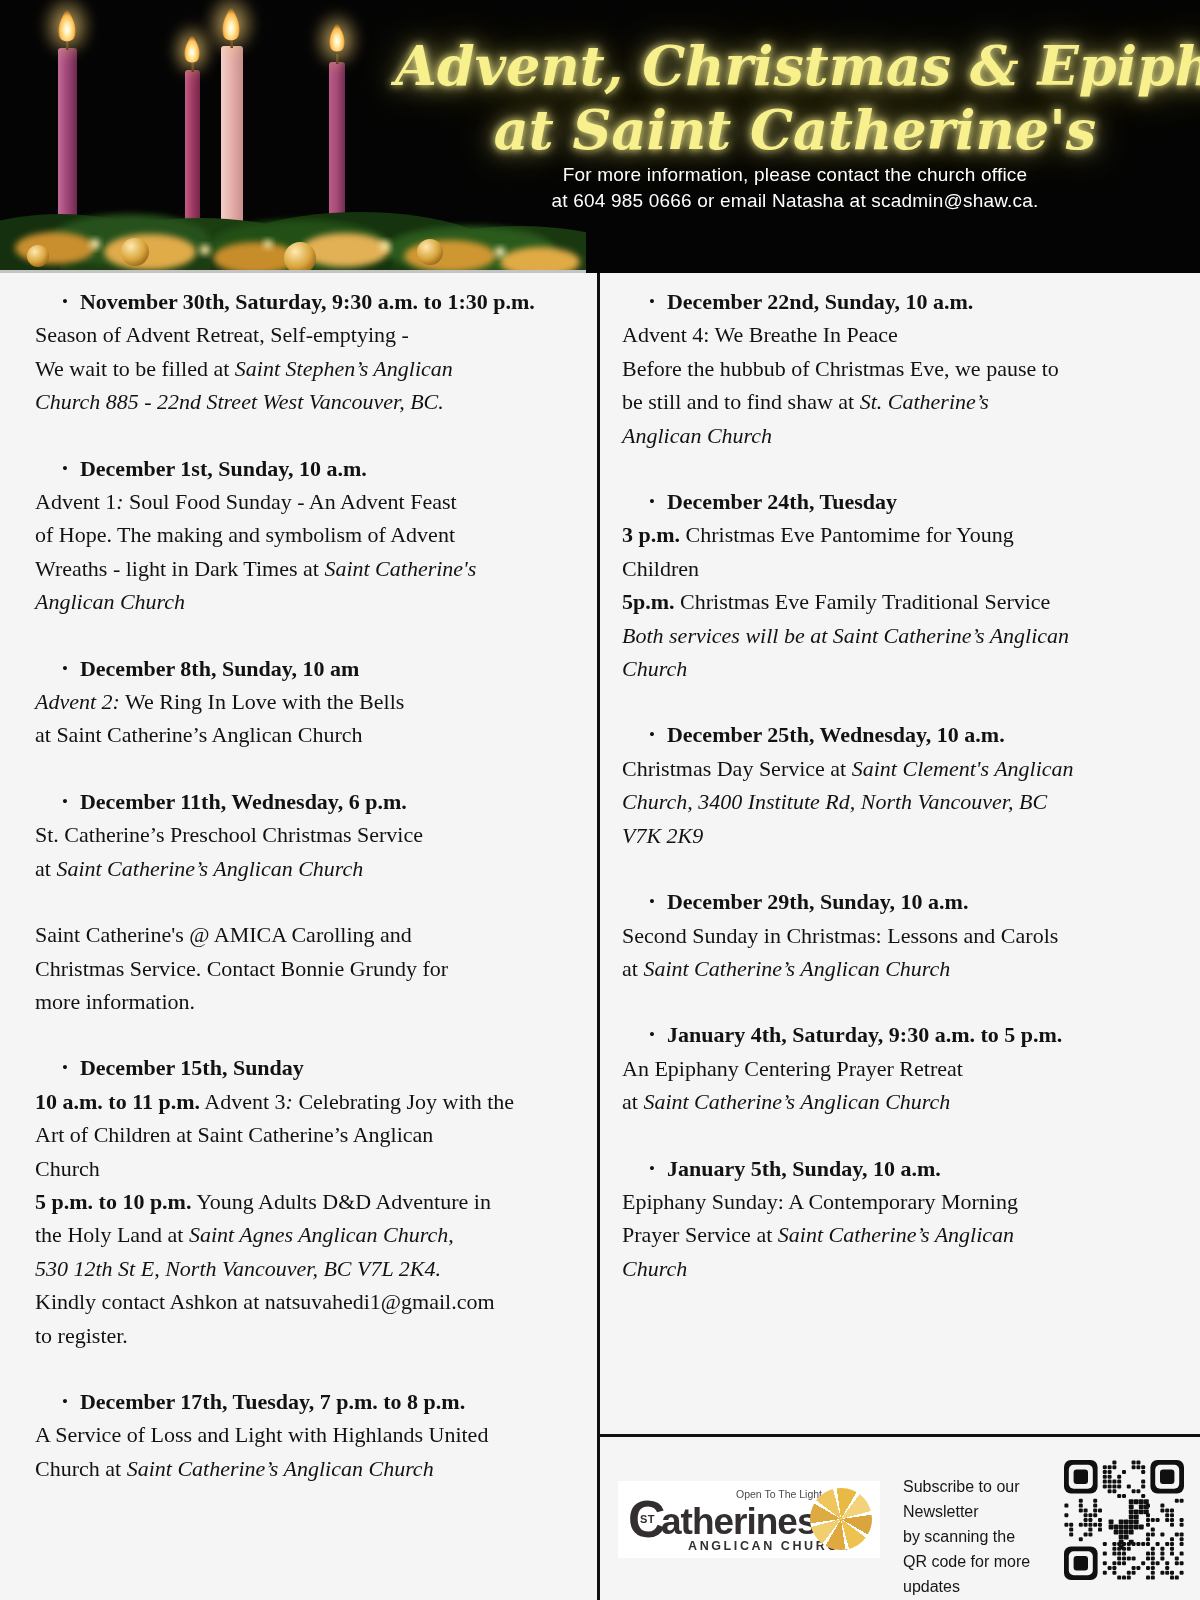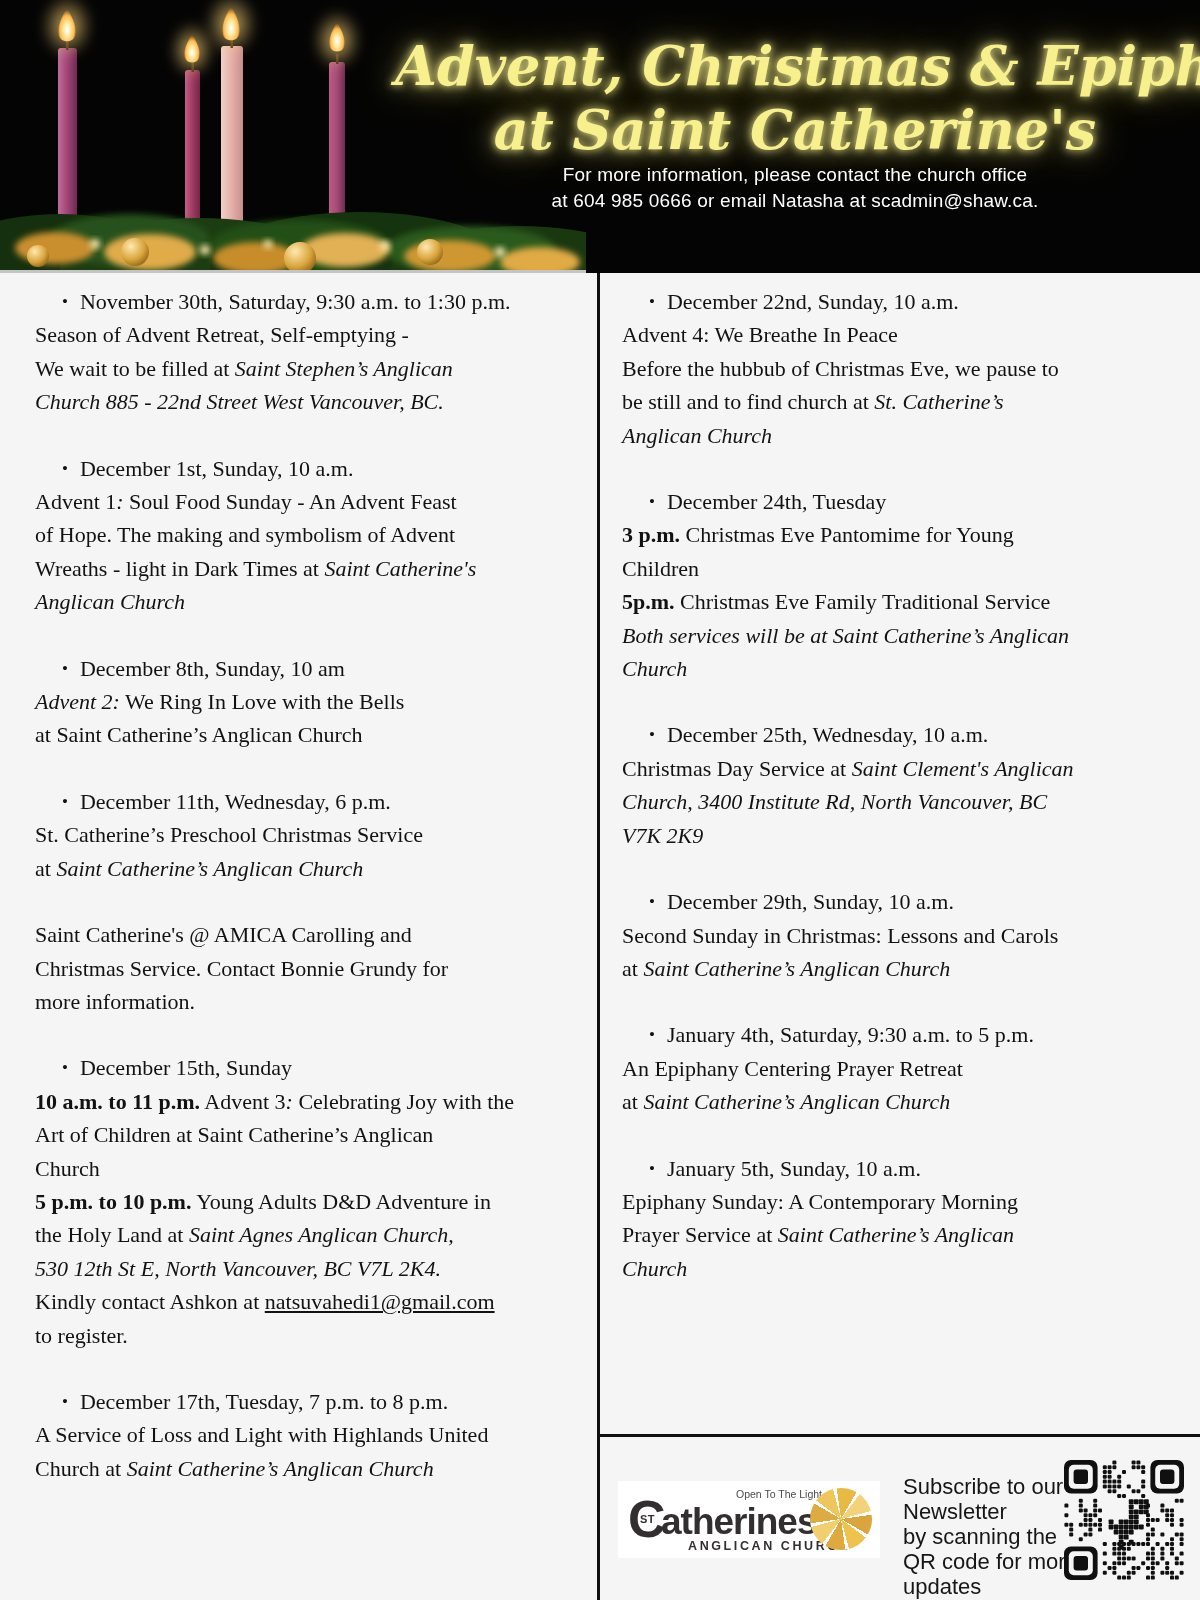--- a/index.html
+++ b/index.html
@@ -17,26 +17,26 @@
   .contact{font-family:"Liberation Sans",sans-serif;font-size:19px;
       line-height:26px;color:#ffffff;letter-spacing:.2px;}
 
   
   .vdivider{position:absolute;left:597px;top:273px;width:3px;height:1327px;background:#111;}
   .col{position:absolute;top:272px;width:565px;font-size:22px;line-height:33.4px;color:#121212;}
   .col-left{left:35px;}
   .col-right{left:622px;}
   .event{margin-top:33px;}
   .event:first-child{margin-top:13px;}
-  .etitle{font-weight:400;padding-left:27px;white-space:nowrap;}
+  .etitle{font-weight:700;padding-left:27px;white-space:nowrap;}
   .etitle::before{content:"\2022";font-weight:400;font-size:17px;margin-right:12px;vertical-align:2px;}
   .eline{white-space:nowrap;}
   .eline .i{font-style:italic;}
   .eline .b{font-weight:700;}
-  .eline .u{text-decoration:underline;}
+  .eline .u{}
 
   
   .fline{position:absolute;left:598px;top:1434px;width:602px;height:3px;background:#111;}
   .logo-box{position:absolute;left:618px;top:1481px;width:262px;height:77px;background:#ffffff;}
   .lg-c{position:absolute;left:10px;top:12px;font-family:"Liberation Sans",sans-serif;
         font-weight:700;font-size:52px;line-height:1;color:#332f30;}
   .lg-st{position:absolute;left:22px;top:32px;font-family:"Liberation Sans",sans-serif;
         font-weight:700;font-size:11px;letter-spacing:.5px;color:#332f30;}
   .lg-rest{position:absolute;left:43px;top:20px;font-family:"Liberation Sans",sans-serif;
         font-weight:700;font-size:37px;letter-spacing:-1px;color:#332f30;}
@@ -48,21 +48,21 @@
         background:conic-gradient(from -8deg,
           #e9ba43 0 38deg,#fff 38deg 45deg,
           #f2d27b 45deg 83deg,#fff 83deg 90deg,
           #d9a53c 90deg 128deg,#fff 128deg 135deg,
           #eec24f 135deg 173deg,#fff 173deg 180deg,
           #e0a93f 180deg 218deg,#fff 218deg 225deg,
           #f2cf6e 225deg 263deg,#fff 263deg 270deg,
           #ddab42 270deg 308deg,#fff 308deg 315deg,
           #f0c65c 315deg 353deg,#fff 353deg 360deg);}
   .subscribe{position:absolute;left:903px;top:1474px;width:175px;
-        font-family:"Liberation Sans",sans-serif;font-size:22px;line-height:25px;color:#161616;}
+        font-family:"Liberation Sans",sans-serif;font-size:16px;line-height:25px;color:#161616;}
   .subscribe div{white-space:nowrap;}
   .qr{position:absolute;left:1064px;top:1460px;}
 </style>
 </head>
 <body>
 
 <div class="page">
 
   <div class="header">
     <svg class="wreath-svg" width="586" height="273" viewBox="0 0 586 273">
@@ -213,21 +213,21 @@
         <div class="etitle">December 17th, Tuesday, 7 p.m. to 8 p.m.</div>
         <div class="eline"><span>A Service of Loss and Light with Highlands United</span></div>
         <div class="eline"><span>Church at </span><span class="i">Saint Catherine’s Anglican Church</span></div>
       </div>
     </section>
   <section class="col col-right">
       <div class="event">
         <div class="etitle">December 22nd, Sunday, 10 a.m.</div>
         <div class="eline"><span>Advent 4: We Breathe In Peace</span></div>
         <div class="eline"><span>Before the hubbub of Christmas Eve, we pause to</span></div>
-        <div class="eline"><span>be still and to find church at </span><span class="i">St. Catherine’s</span></div>
+        <div class="eline"><span>be still and to find shaw at </span><span class="i">St. Catherine’s</span></div>
         <div class="eline"><span class="i">Anglican Church</span></div>
       </div>
       <div class="event">
         <div class="etitle">December 24th, Tuesday</div>
         <div class="eline"><span class="b">3 p.m.</span><span> Christmas Eve Pantomime for Young</span></div>
         <div class="eline"><span>Children</span></div>
         <div class="eline"><span class="b">5p.m.</span><span> Christmas Eve Family Traditional Service</span></div>
         <div class="eline"><span class="i">Both services will be at Saint Catherine’s Anglican</span></div>
         <div class="eline"><span class="i">Church</span></div>
       </div>

